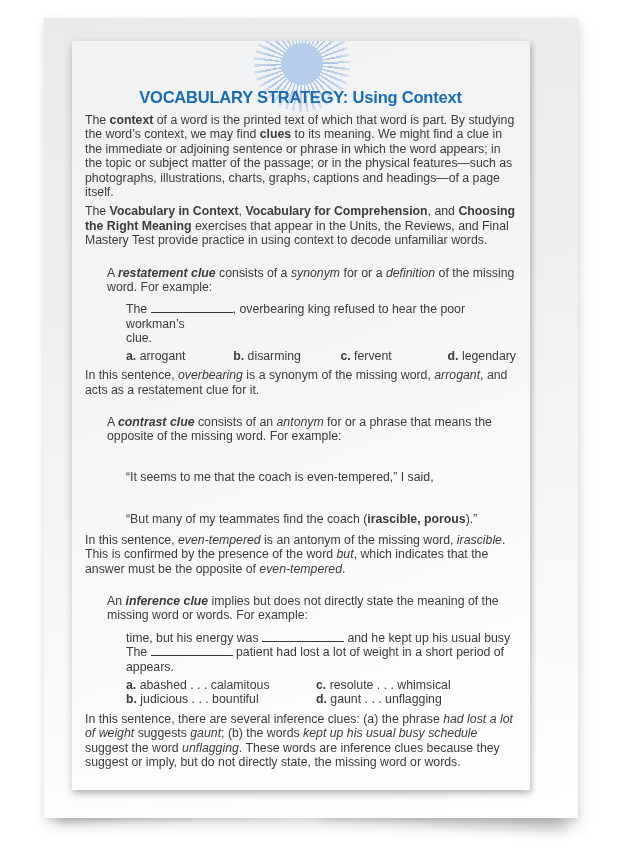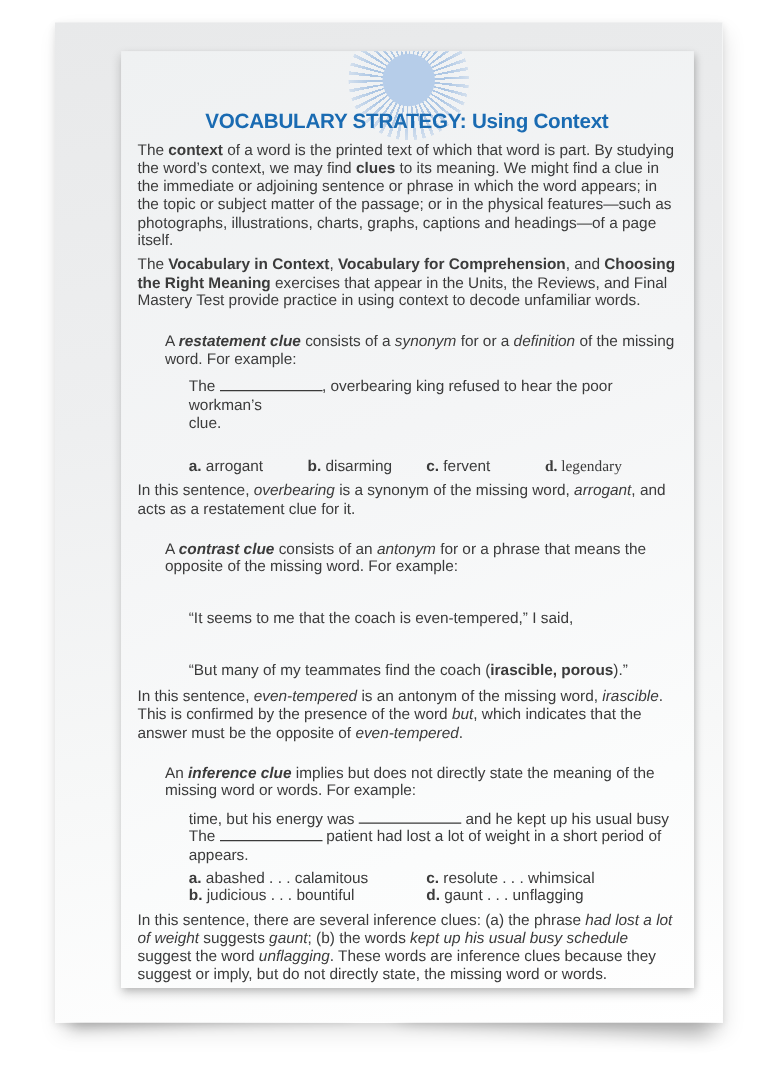--- a/index.html
+++ b/index.html
@@ -13,21 +13,21 @@
     background:linear-gradient(172deg,#e8e9ea 0%,#eeeff0 38%,#f7f8f8 72%,#ffffff 100%);
     box-shadow:0 2px 6px rgba(0,0,0,0.10), 3px 8px 16px rgba(0,0,0,0.10);
   }
   .sheet::before,.sheet::after{
     content:"";position:absolute;bottom:16px;height:12px;z-index:-1;
   }
   .sheet::before{left:12px;width:42%;transform:rotate(-3deg);box-shadow:0 14px 12px rgba(0,0,0,0.28);}
   .sheet::after{right:10px;width:46%;transform:rotate(3.2deg);box-shadow:0 18px 16px rgba(0,0,0,0.33);}
   
   .page{
-    position:absolute;left:53px;top:23px;width:458px;height:749px;overflow:hidden;
+    position:absolute;left:28px;top:23px;width:458px;height:749px;overflow:hidden;
     background:linear-gradient(160deg,#eff1f2 0%,#f4f5f6 42%,#fbfcfc 80%,#fefefe 100%);
     box-shadow:2px 2px 5px rgba(0,0,0,0.12), 0 4px 8px rgba(0,0,0,0.20);
   }
   
   .burst{
     position:absolute;left:182px;top:-25px;width:96px;height:96px;border-radius:50%;
     background:repeating-conic-gradient(var(--ray-color,rgba(150,184,223,0.75)) 0deg 3.2deg, rgba(255,255,255,0) 3.2deg 8.6deg);
   }
   .burst::before{
     content:"";position:absolute;inset:0;border-radius:50%;
@@ -44,23 +44,23 @@
   .title{
     position:relative;text-align:center;font-weight:bold;font-size:16.5px;line-height:19px;
     letter-spacing:-0.2px;color:var(--title-color,#1a6bb2);margin:0 0 6px 0;
   }
   .blk{margin-top:5px;}
   .blk.first{margin-top:0;}
   .clue{margin-top:18px;padding-left:22px;}
   .example{margin-top:8px;padding-left:41px;}
   .quote{margin-top:11px;padding-left:41px;}
   .quote .xline{line-height:18px;margin-top:24px;}
-  .options4{margin-top:20px;padding-left:41px;display:flex;}
+  .options4{margin-top:3px;padding-left:41px;display:flex;justify-content:space-between;}
   .options4 .cell{width:95px;flex:0 0 auto;}
-  .options4 .cell:last-child{width:auto;font-family:Liberation Serif, serif;}
+  .options4 .cell:last-child{width:auto;}
   .optgrid{
     margin-top:4px;padding-left:41px;display:grid;
     grid-template-columns:190px auto;grid-template-rows:auto auto;grid-auto-flow:column;
   }
   .b{font-weight:bold;}
   .i{font-style:italic;}
   .blank{display:inline-block;width:82px;height:10px;border-bottom:1.3px solid #3a3a3a;}
 </style>
 </head>
 <body>

